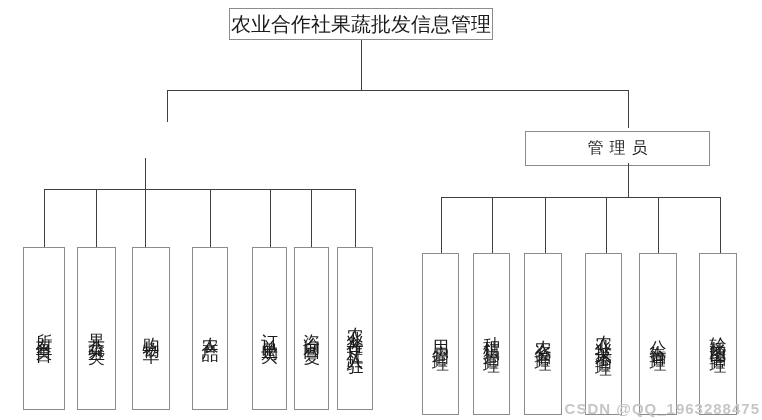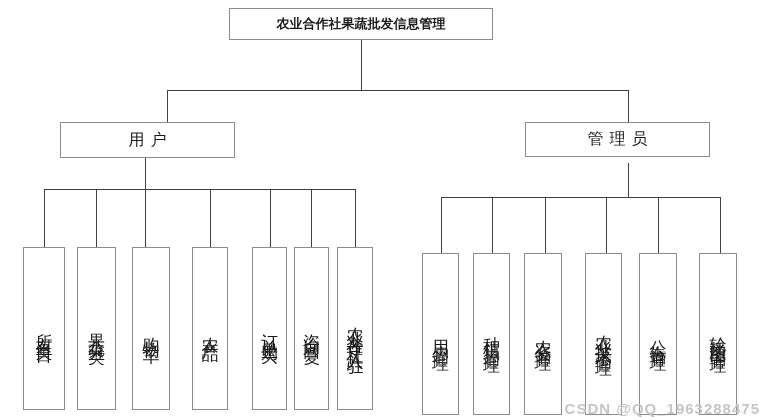--- a/index.html
+++ b/index.html
@@ -5,21 +5,21 @@
   html,body{margin:0;padding:0;background:#ffffff;}
   .canvas{
     position:relative;width:762px;height:420px;background:var(--bg,#ffffff);
     font-family:"Liberation Serif","DejaVu Serif",serif;overflow:hidden;
   }
   .box{
     position:absolute;border:1px solid var(--border,#8c8c8c);background:#ffffff;
     display:flex;align-items:center;justify-content:center;
     color:var(--text,#1a1a1a);box-sizing:border-box;white-space:nowrap;
   }
-  .root{font-weight:bold;font-size:13px;}
+  .root{font-weight:normal;font-size:20px;}
   .branch{font-size:16px;letter-spacing:6px;padding-left:6px;}
   .leaf{
     writing-mode:vertical-rl;text-orientation:upright;
     font-size:17px;letter-spacing:5px;padding-top:3px;white-space:normal;
   }
   .line{position:absolute;background:var(--connector,#404040);}
   .v{width:1px;}
   .h{height:1px;}
   .watermark{
     position:absolute;right:2px;bottom:3px;
@@ -34,23 +34,22 @@
 
   <div class="box root" style="left:229px;top:8px;width:264px;height:32px;">农业合作社果蔬批发信息管理</div>
 
   <div class="line v" style="left:361px;top:40px;height:50px;"></div>
 
   <div class="line h" style="left:167px;top:90px;width:462px;"></div>
 
   <div class="line v" style="left:167px;top:90px;height:32px;"></div>
   <div class="line v" style="left:628px;top:90px;height:38px;"></div>
 
-  <div class="box branch" style="left:60px;top:122px;width:175px;height:36px;">用户</div>
 
-  <div class="box branch" style="left:525px;top:122px;width:185px;height:35px;">管理员</div>
+  <div class="box branch" style="left:525px;top:131px;width:185px;height:35px;">管理员</div>
 
   <div class="line v" style="left:145px;top:158px;height:31px;"></div>
   <div class="line h" style="left:44px;top:189px;width:312px;"></div>
   <div class="line v" style="left:44px;top:189px;height:58px;"></div>
   <div class="line v" style="left:96px;top:189px;height:58px;"></div>
   <div class="line v" style="left:145px;top:189px;height:58px;"></div>
   <div class="line v" style="left:210px;top:189px;height:58px;"></div>
   <div class="line v" style="left:270px;top:189px;height:58px;"></div>
   <div class="line v" style="left:311px;top:189px;height:58px;"></div>
   <div class="line v" style="left:355px;top:189px;height:58px;"></div>

